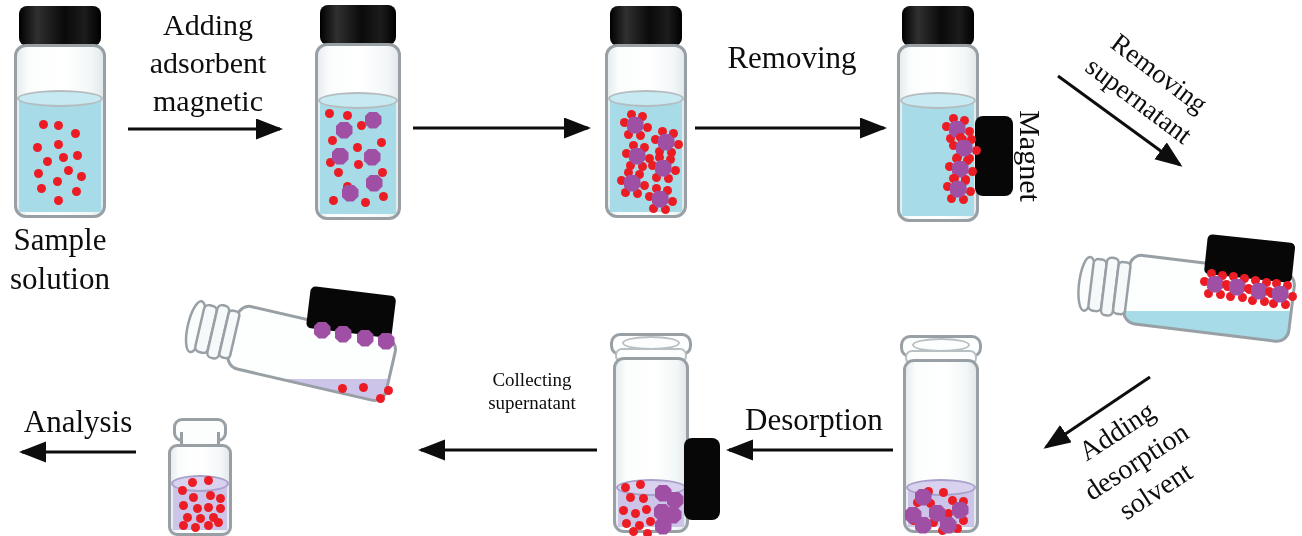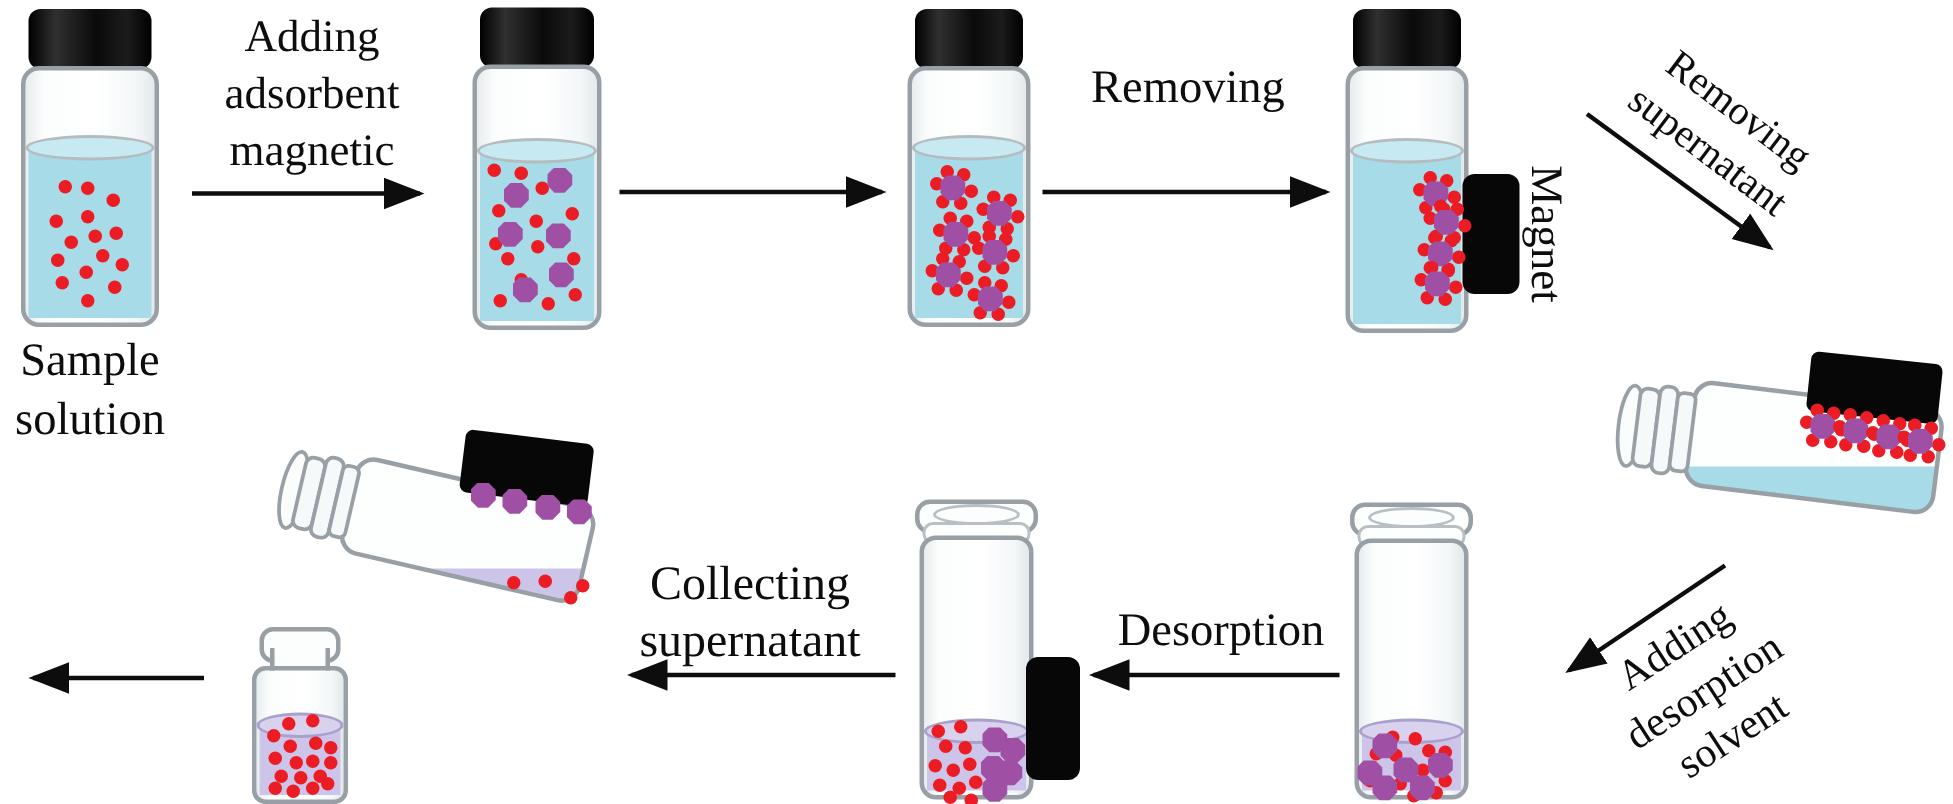--- a/index.html
+++ b/index.html
@@ -387,18 +387,19 @@
   <div class="lbl rot" style="left:1149px;top:87px;font-size:27px;transform:translate(-50%,-50%) rotate(37deg);">
     <div>Removing</div>
       <div>supernatant</div>
   </div>
   <div class="lbl rot" style="left:1136px;top:461px;font-size:28px;transform:translate(-50%,-50%) rotate(-33deg);">
     <div>Adding</div>
       <div>desorption</div>
       <div>solvent</div>
   </div>
   <div class="lbl" style="left:722px;top:400px;width:184px;font-size:31px;">Desorption</div>
-  <div class="lbl" style="left:400px;top:369px;width:200px;font-size:32px;line-height:1.2;">
+  <div class="lbl" style="left:432px;top:369px;width:200px;font-size:19px;line-height:1.2;">
     <div>Collecting</div>
       <div>supernatant</div>
   </div>
+  <div class="lbl" style="left:8px;top:402px;width:140px;font-size:31px;">Analysis</div>
 
 </div>
 
 </body></html>

